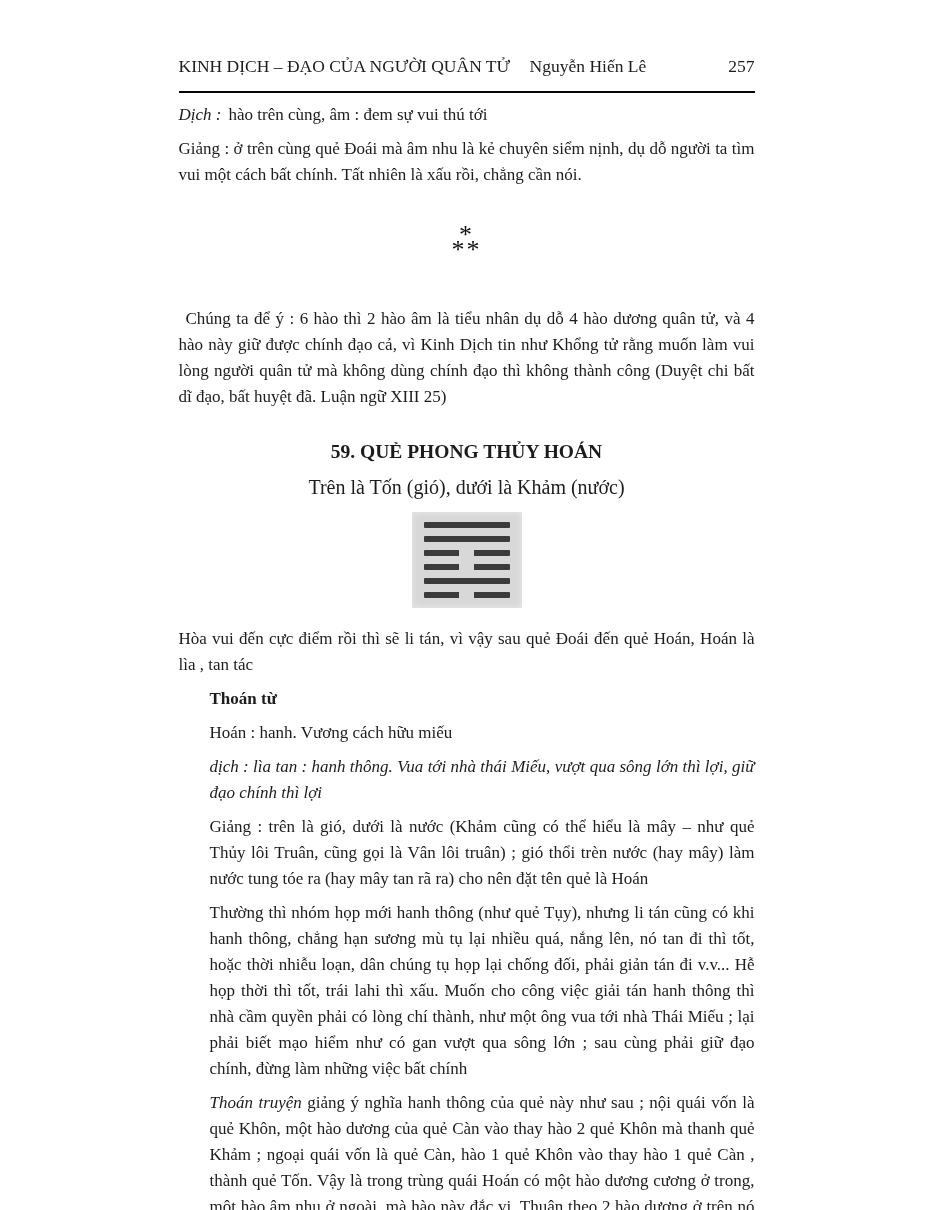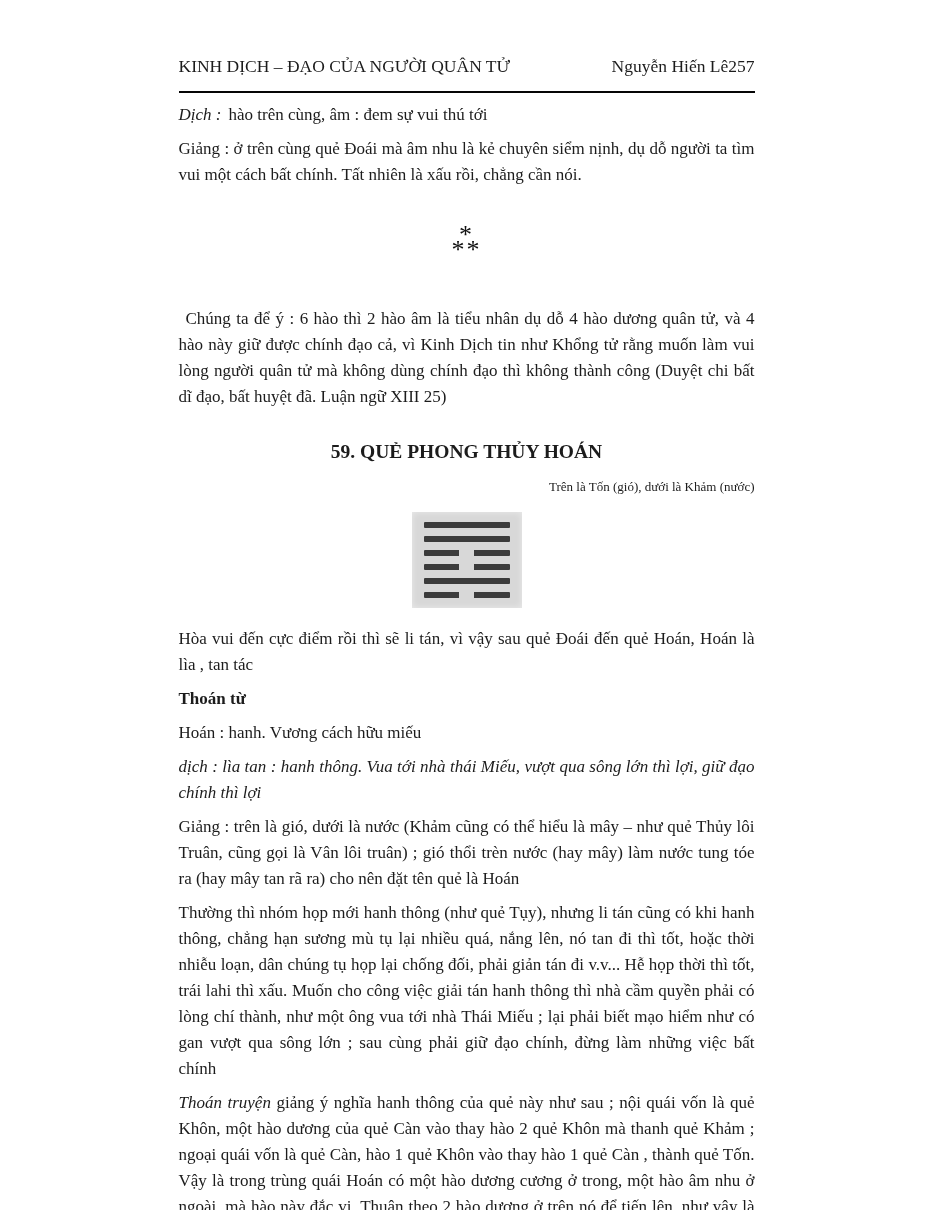--- a/index.html
+++ b/index.html
@@ -20,21 +20,21 @@
   .runhead {
     display: flex;
     align-items: baseline;
     padding-top: 56px;
     font-size: 17.5px;
     white-space: nowrap;
   }
   .runhead .book { flex: 0 0 auto; }
   .runhead .spacer { flex: 1 1 auto; }
   .runhead .author { flex: 0 0 auto; }
-  .runhead .pageno { flex: 0 0 auto; }
+  .runhead .pageno { flex: 0 0 auto; margin-left: 82px; }
   .rule {
     border: none;
     border-top: 2.5px solid #050505;
     margin: 14px 0 0 0;
   }
   
   p, .para {
     font-size: 17px;
     line-height: 26px;
     margin: 8px 0 0 0;
@@ -58,22 +58,22 @@
   
   .sec-title {
     margin-top: 30px;
     text-align: center;
     font-size: 19.5px;
     font-weight: bold;
     line-height: 24px;
   }
   .sec-subtitle {
     margin-top: 10px;
-    text-align: right;
-    font-size: 13px;
+    text-align: center;
+    font-size: 20px;
     line-height: 26px;
   }
   
   .hex-wrap {
     margin-top: 12px;
     display: flex;
     justify-content: center;
   }
   .hex-box {
     width: 110px;
@@ -91,21 +91,21 @@
     height: 6px;
     width: 100%;
     background: #3b3b3b;
     border-radius: 1px;
   }
   .hexline.broken {
     background: linear-gradient(to right,
       #3b3b3b 0 41%, rgba(216,216,216,0) 41% 58%, #3b3b3b 58% 100%);
   }
   .intro-para { margin-top: 18px; }
-  .tight { margin-top: 8px; }
+  .tight { margin-top: 8px; margin-left: 31px; }
 </style>
 </head>
 <body>
 
 <div class="page">
   <div class="content">
 
     <div class="runhead">
       <span class="book">KINH DỊCH – ĐẠO CỦA NGƯỜI QUÂN TỬ</span>
       <span class="spacer"></span>

